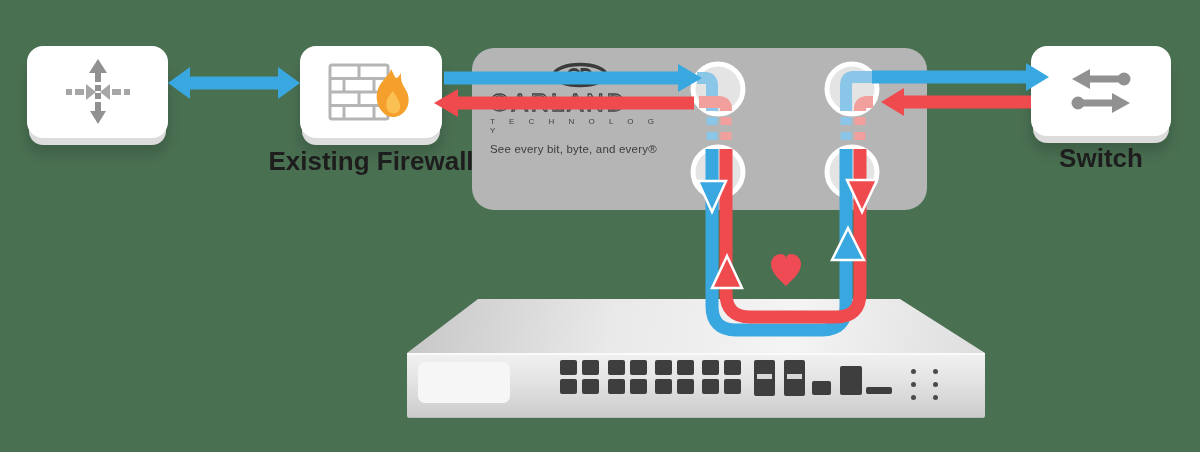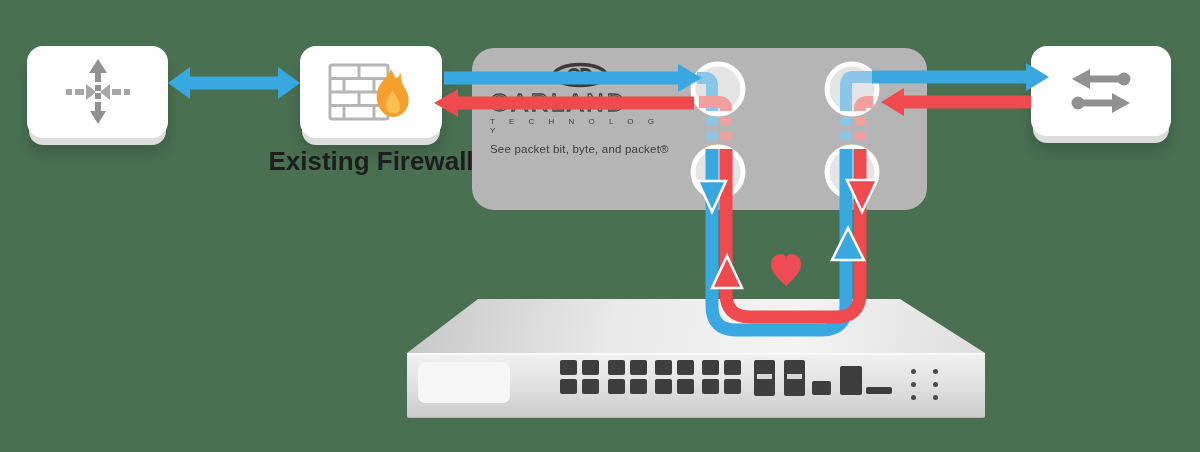--- a/index.html
+++ b/index.html
@@ -86,21 +86,21 @@
   <div class="tap-box">
     <div class="garland-logo">
       <svg class="garland-mark" width="58" height="26" viewBox="0 0 58 26">
         <ellipse cx="29" cy="13" rx="26" ry="10.5" fill="none" stroke="#3b3b3b" stroke-width="3.6"></ellipse>
         <circle cx="23" cy="13" r="5.6" fill="none" stroke="#3b3b3b" stroke-width="3"></circle>
         <path d="M31 7.5 h3.5 a5.5 5.5 0 0 1 0 11 h-3.5 z" fill="none" stroke="#3b3b3b" stroke-width="3"></path>
         <rect x="22" y="11.6" width="11" height="2.8" fill="#3b3b3b"></rect>
       </svg>
       <div class="brand-name">GARLAND</div>
       <div class="brand-sub">T E C H N O L O G Y</div>
-      <div class="tagline">See packet bit, byte, and packet®</div>
+      <div class="tagline">See every bit, byte, and every®</div>
     </div>
   </div>
 
   <div class="node" id="node-router">
     <svg width="72" height="72" viewBox="0 0 72 72">
       <g class="icon-gray">
         <polygon points="27,17 45,17 36,3"></polygon>
           <rect x="33" y="17" width="6" height="9"></rect>
           <rect x="33" y="29" width="6" height="6"></rect>
         <polygon points="28,55 44,55 36,68"></polygon>
@@ -145,20 +145,21 @@
       <g class="icon-gray">
         <circle cx="58" cy="13" r="6.5"></circle>
           <rect x="22" y="9.5" width="36" height="7"></rect>
           <polygon points="24,3 24,23 6,13"></polygon>
         <circle cx="12" cy="37" r="6.5"></circle>
           <rect x="12" y="33.5" width="36" height="7"></rect>
           <polygon points="46,27 46,47 64,37"></polygon>
       </g>
     </svg>
   </div>
+  <div class="node-label" id="label-switch">Switch</div>
 
   <div class="appliance">
     <div class="appliance-top"></div>
     <div class="appliance-front"></div>
     <div class="label-panel"></div>
     <div id="ports">
         <div class="rj45" style="left: 155px; top: 63px;"></div>
         <div class="rj45" style="left: 155px; top: 82px;"></div>
         <div class="rj45" style="left: 177px; top: 63px;"></div>
         <div class="rj45" style="left: 177px; top: 82px;"></div>

